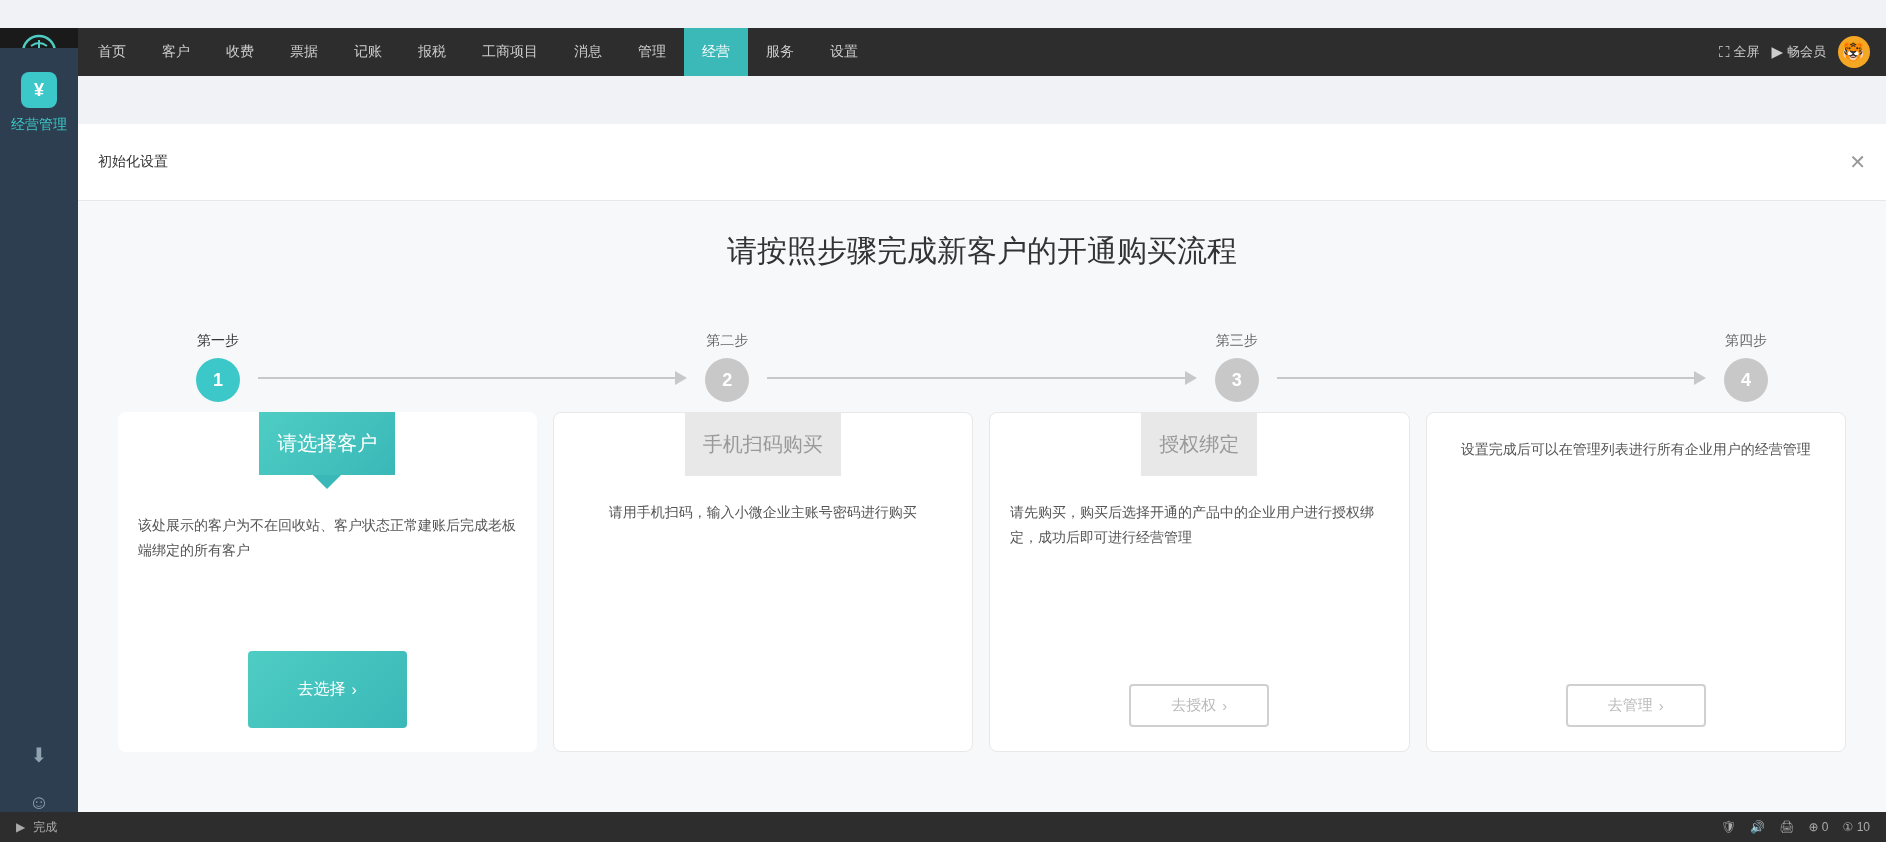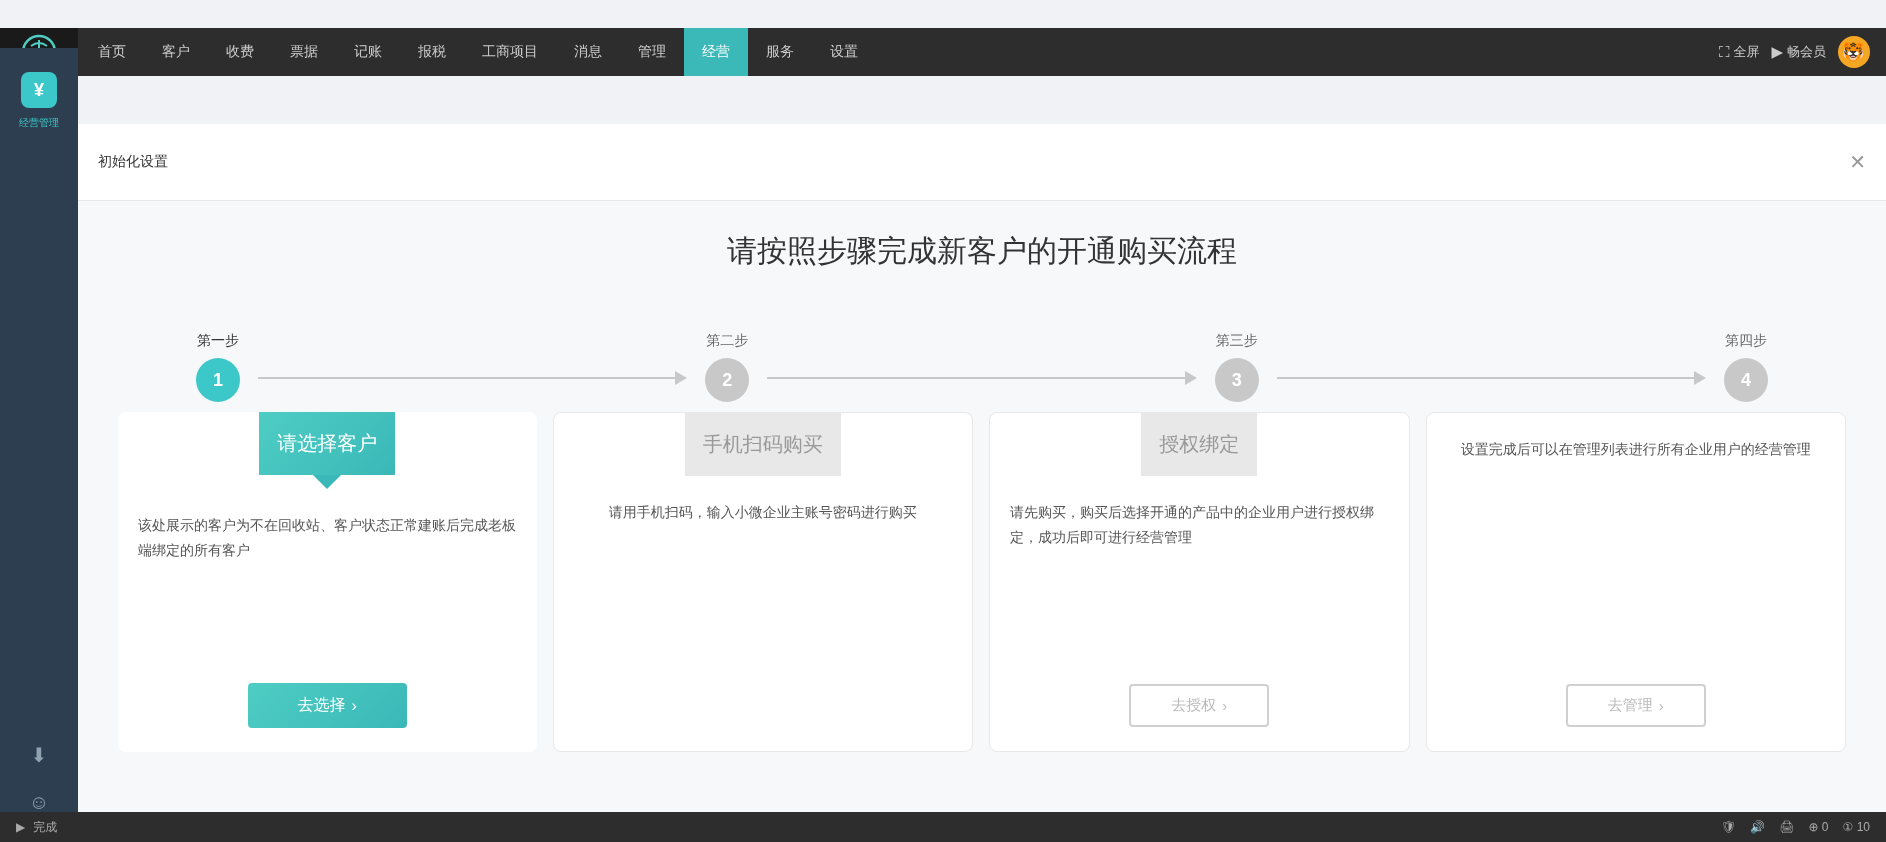--- a/index.html
+++ b/index.html
@@ -230,21 +230,21 @@
       font-size: 15px;
       cursor: pointer;
       display: flex;
       align-items: center;
       gap: 6px;
     }
     .action-btn.primary {
       background: linear-gradient(135deg, #4ecdc4, #3ab8b8);
       color: #fff;
       border: none;
-      padding: 12px 50px;
+      padding: 28px 50px;
       border-radius: 4px;
       font-size: 16px;
     }
     .action-btn.disabled {
       border-color: #d0d0d0;
       color: #bbb;
       cursor: not-allowed;
     }
 
     
@@ -373,21 +373,21 @@
       <span style="font-size:15px;">▶</span>
       <span>畅会员</span>
     </div>
     <div class="avatar">🐯</div>
   </div>
 </div>
 
 <div class="sidebar">
   <div class="sidebar-item active">
     <div class="icon-circle">¥</div>
-    <span style="font-size:10px;color:#3cc8c8;margin-top:4px;">经营管理</span>
+    <span style="font-size:14px;color:#3cc8c8;margin-top:4px;">经营管理</span>
   </div>
   <div class="sidebar-bottom">
     <div class="sidebar-bottom-item">⬇</div>
     <div class="sidebar-bottom-item">☺</div>
   </div>
 </div>
 
 <div class="main-content">
 
   <div class="breadcrumb-bar">

